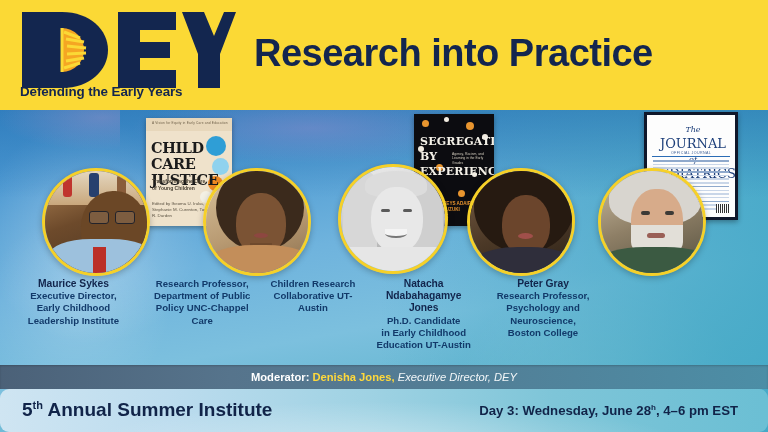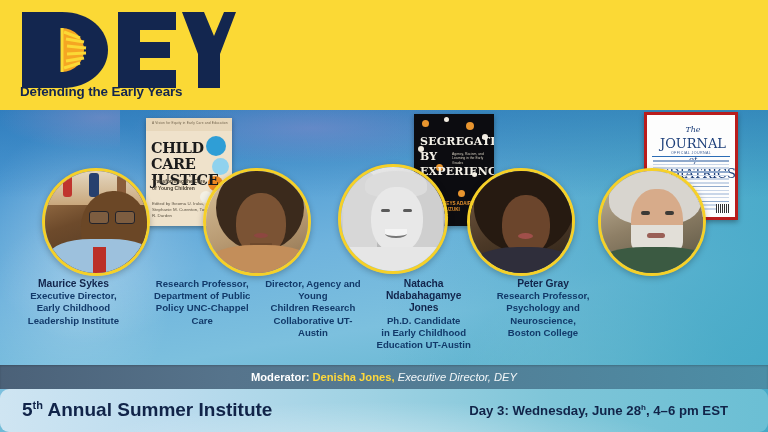--- a/index.html
+++ b/index.html
@@ -85,21 +85,21 @@
     position:absolute; left:6px; top:20px; width:70px;
     font-family:"DejaVu Serif", serif; font-weight:bold; color:#f4f1e8;
     font-size:11px; line-height:15px; letter-spacing:.2px;
   }
   .sbe-sub { position:absolute; left:38px; top:38px; width:38px; font-size:3.4px; line-height:4.4px; color:#cfc9bb; }
   .sbe-auth { position:absolute; left:5px; bottom:6px; width:70px; font-size:4.6px; line-height:6.5px; color:#e8952f; font-weight:bold; }
   .dot { position:absolute; border-radius:50%; }
 
   .cover-jp {
     left:644px; top:112px; width:94px; height:108px;
-    background:#4c1d95; border:3px solid #b91c1c;
+    background:#4c1d95; border:3px solid #0f172a;
   }
   .jp-inner { position:absolute; inset:0; background:#fdfdfd; }
   .jp-title {
     position:absolute; left:4px; top:6px; width:84px;
     font-family:"DejaVu Serif", serif; color:#1d3f7a; text-align:center;
     font-size:13px; line-height:14px;
   }
   .jp-title .sm { font-size:8px; font-style:italic; }
   .jp-sub { position:absolute; left:0; right:0; top:36px; text-align:center; font-size:3.6px; color:#3a5d96; letter-spacing:.4px; }
   .jp-rule { position:absolute; left:5px; right:5px; top:41px; height:1px; background:#2b6cb5; }
@@ -208,21 +208,21 @@
     display:flex; align-items:center; justify-content:space-between;
     padding:0 22px;
     border-radius:9px;
   }
   .bot-left {
     color:#112449; font-weight:bold; font-size:19px; white-space:nowrap;
   }
   .bot-left sup { font-size:11px; vertical-align:super; }
   .bot-right {
     color:#112449; font-weight:bold; font-size:13.2px; white-space:nowrap;
-    margin-right:18px;
+    margin-right:8px;
   }
   .bot-right sup { font-size:8px; vertical-align:super; }
 </style>
 </head>
 <body>
 
 <div class="stage">
 
   <div class="bg-base"></div>
   <div class="bg-right-wash"></div>
@@ -362,36 +362,36 @@
           <line x1="48" y1="53" x2="66" y2="50"></line>
           <line x1="46" y1="60" x2="62" y2="55"></line>
         </g>
 
         <path d="M100 4 H158 V22 H122 V34 H152 V50 H122 V62 H158 V80 H100 Z" fill="#13264f"></path>
 
         <path d="M164 4 H186 L196 28 L206 4 H218 L202 46 V80 H180 V46 Z" fill="#13264f"></path>
       </svg>
       <div style="position:absolute;left:20px;top:84px;color:#13264f;font-weight:bold;font-size:13.4px;letter-spacing:-0.1px;">Defending the Early Years</div>
     </div>
+    <div class="title">Research into Practice</div>
   </div>
 
   <div class="speakers">
     <div class="sp sp1">
       <div class="sp-name">Maurice Sykes</div>
       <div class="sp-role">Executive Director,</div>
       <div class="sp-role">Early Childhood</div>
       <div class="sp-role">Leadership Institute</div>
     </div>
     <div class="sp sp2">
       <div class="sp-role">Research Professor,</div>
       <div class="sp-role">Department of Public</div>
       <div class="sp-role">Policy UNC-Chappel Care</div>
     </div>
     <div class="sp sp3">
-      <div class="sp-role">Director, Agency and Young</div>
       <div class="sp-role">Children Research</div>
       <div class="sp-role">Collaborative UT-Austin</div>
     </div>
     <div class="sp sp4">
       <div class="sp-name">Natacha Ndabahagamye</div>
       <div class="sp-name">Jones</div>
       <div class="sp-role">Ph.D. Candidate</div>
       <div class="sp-role">in Early Childhood</div>
       <div class="sp-role">Education UT-Austin</div>
     </div>

